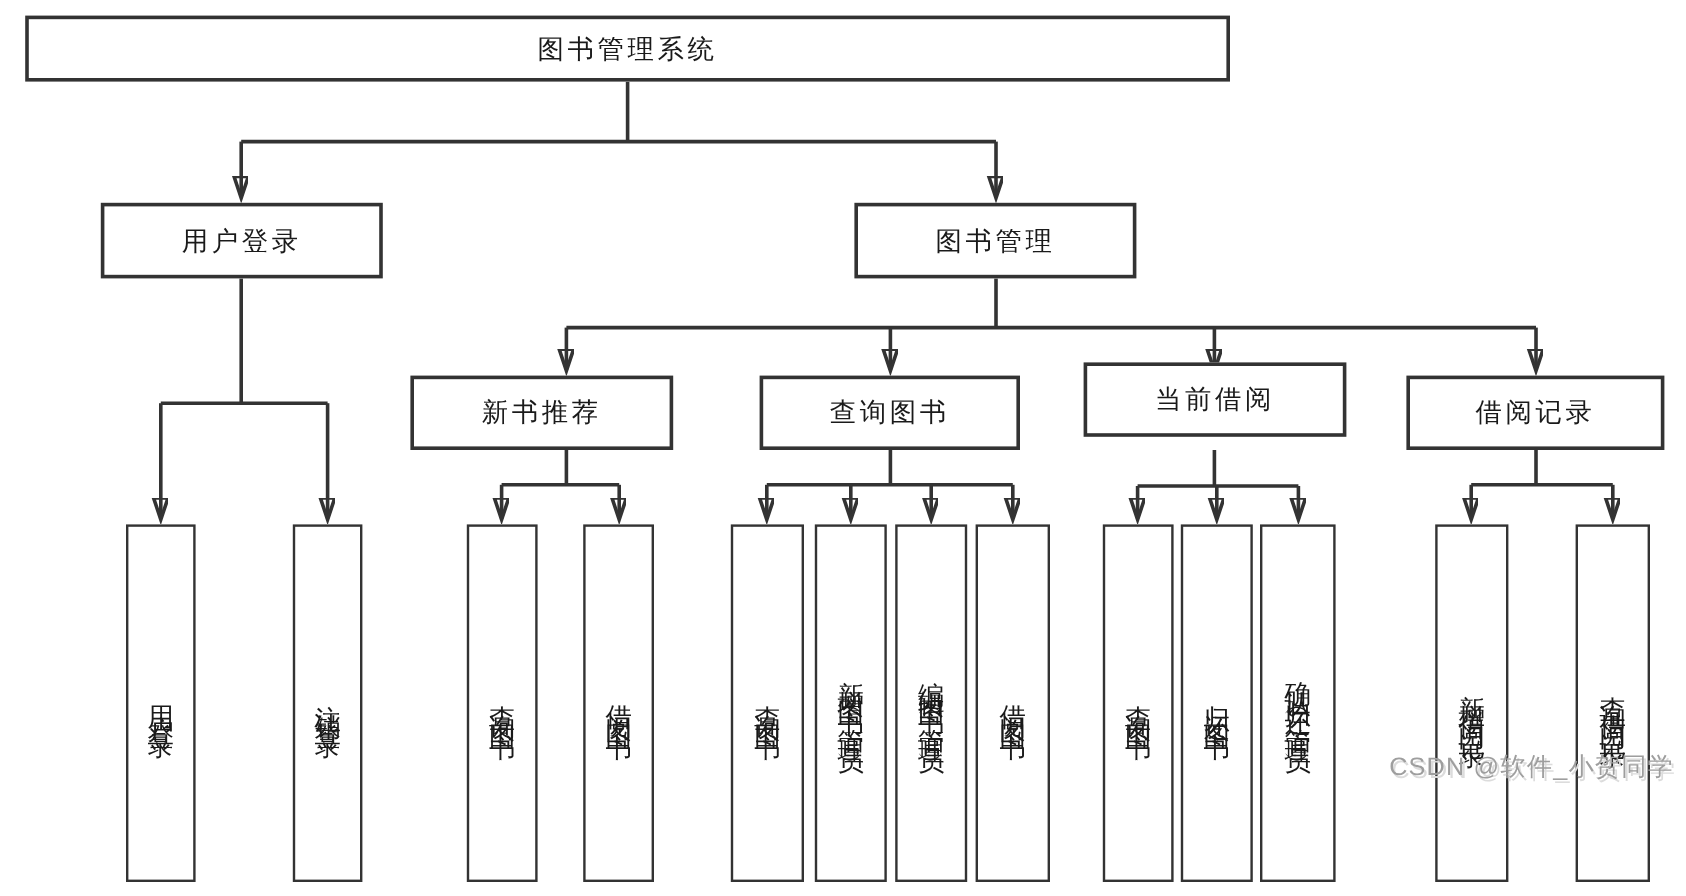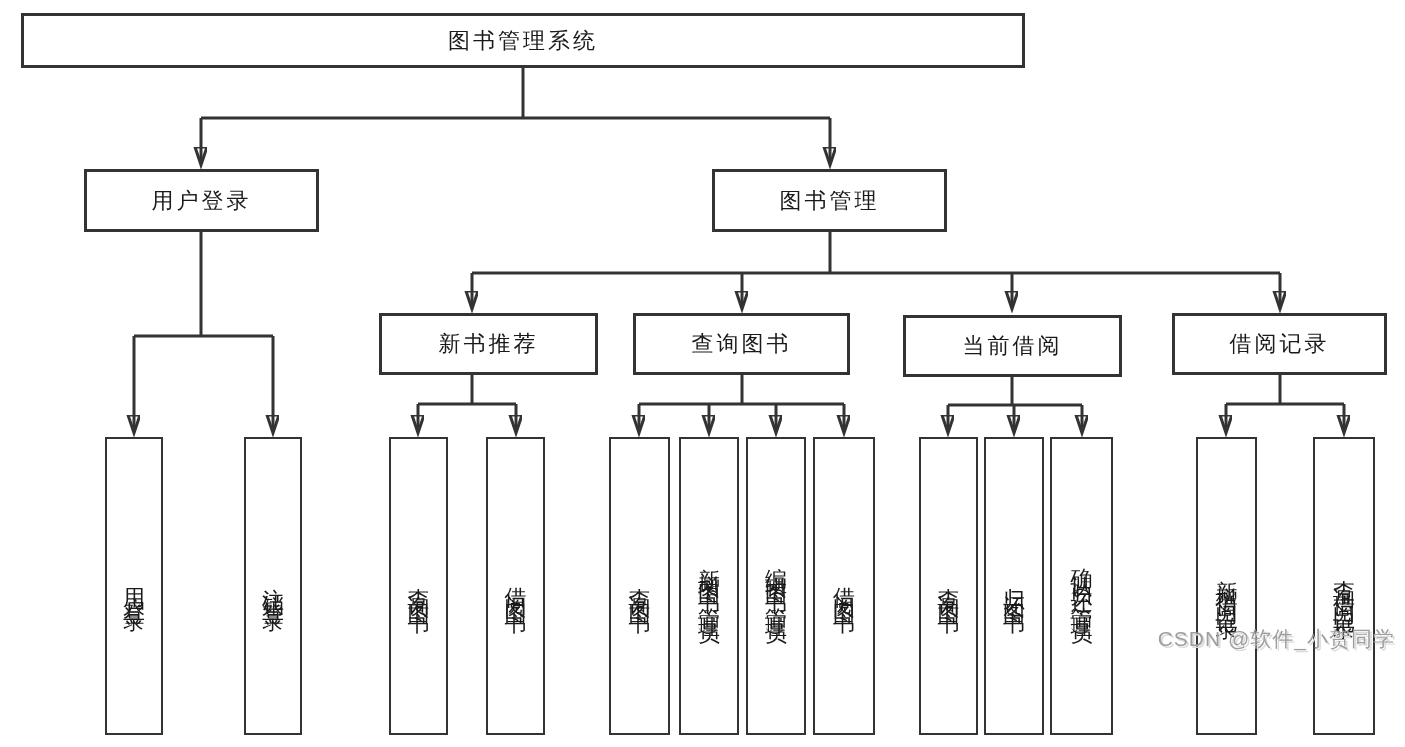--- a/index.html
+++ b/index.html
@@ -121,27 +121,27 @@
     <span>图书管理系统</span>
   </div>
 
   <div class="node" style="left:84px; top:169px; width:235px; height:63px;">
     <span>用户登录</span>
   </div>
   <div class="node" style="left:712px; top:169px; width:235px; height:63px;">
     <span>图书管理</span>
   </div>
 
-  <div class="node" style="left:379px; top:313px; width:219px; height:62px;">
+  <div class="node" style="left:342px; top:313px; width:219px; height:62px;">
     <span>新书推荐</span>
   </div>
   <div class="node" style="left:633px; top:313px; width:217px; height:62px;">
     <span>查询图书</span>
   </div>
-  <div class="node" style="left:903px; top:315px; width:219px; height:62px;">
+  <div class="node" style="left:903px; top:302px; width:219px; height:62px;">
     <span>当前借阅</span>
   </div>
   <div class="node" style="left:1172px; top:313px; width:215px; height:62px;">
     <span>借阅记录</span>
   </div>
 
   <div class="node leaf" style="left:105px; top:437px; width:58px; height:298px;">
     <span class="vtext">用户登录</span>
   </div>
   <div class="node leaf" style="left:244px; top:437px; width:58px; height:298px;">

